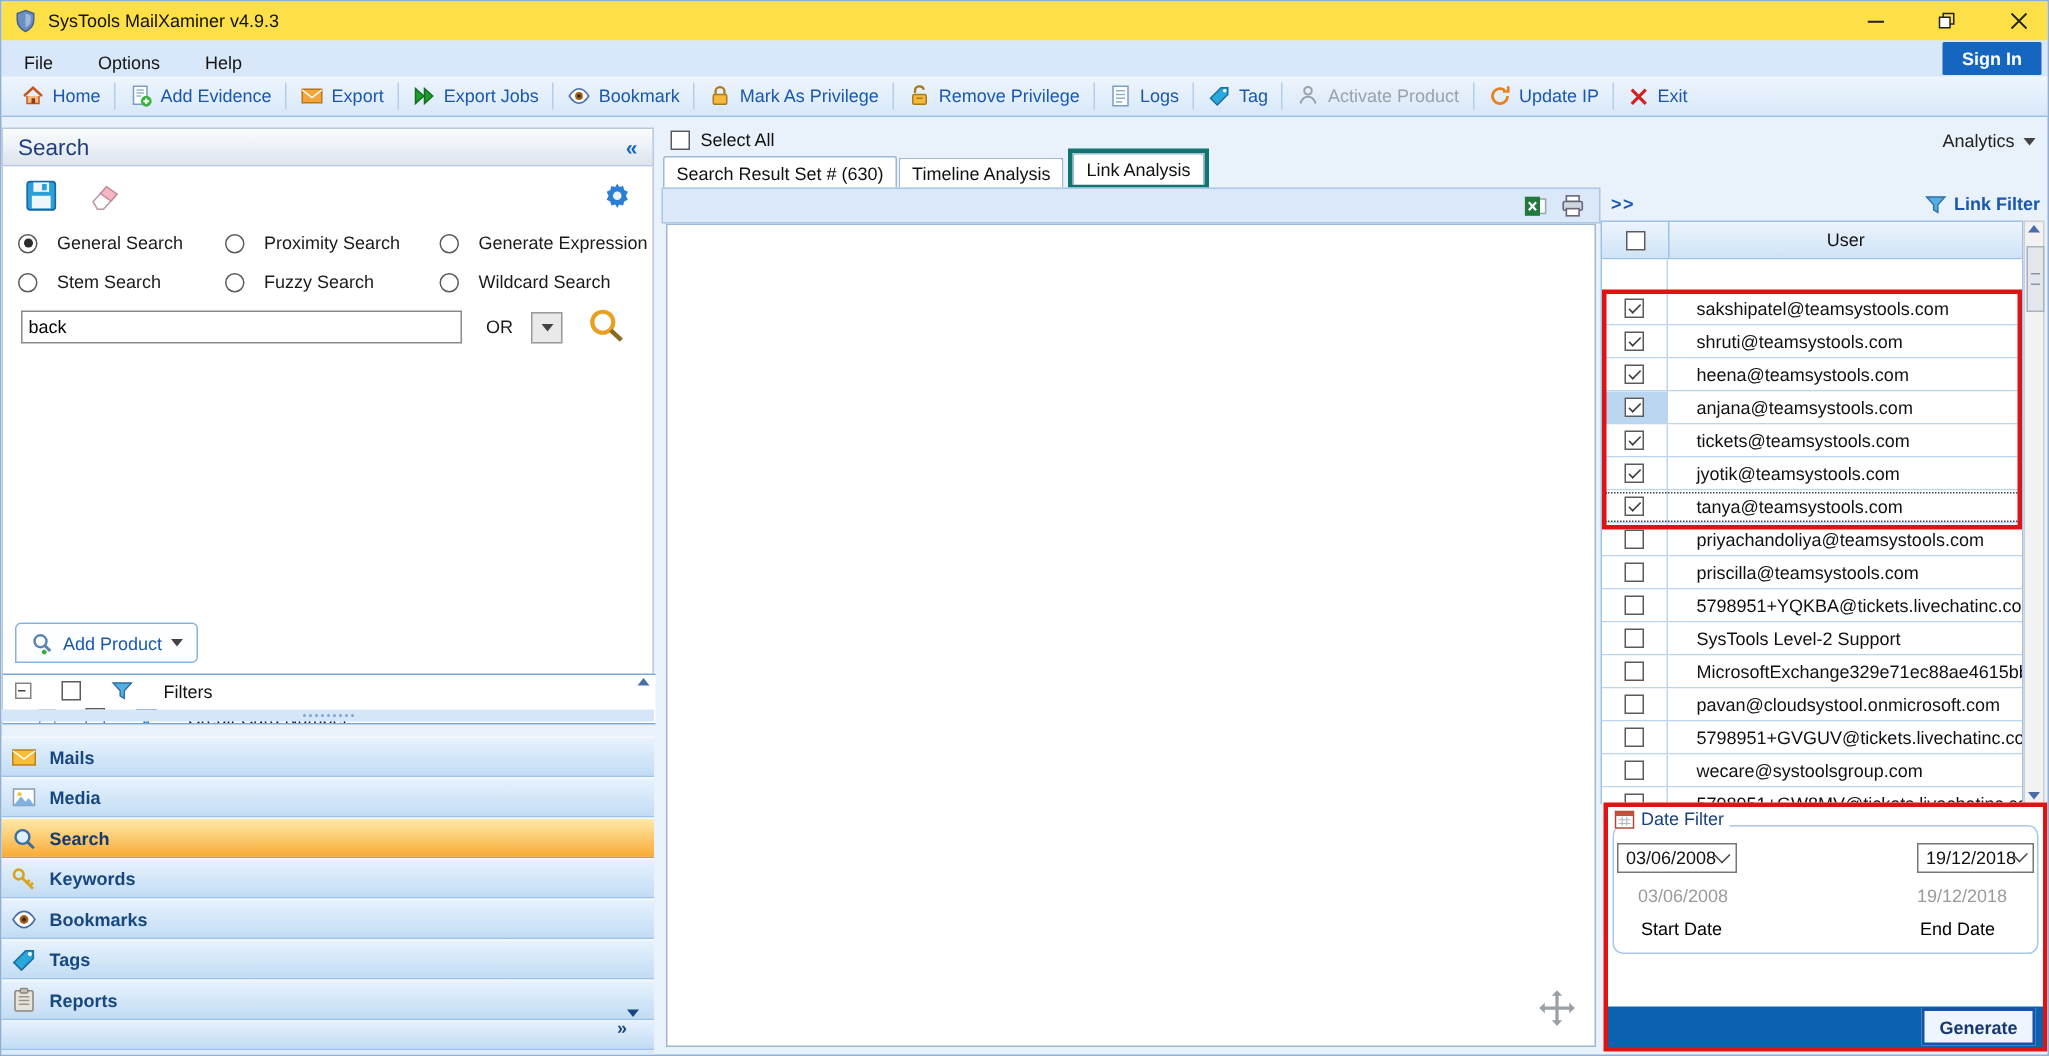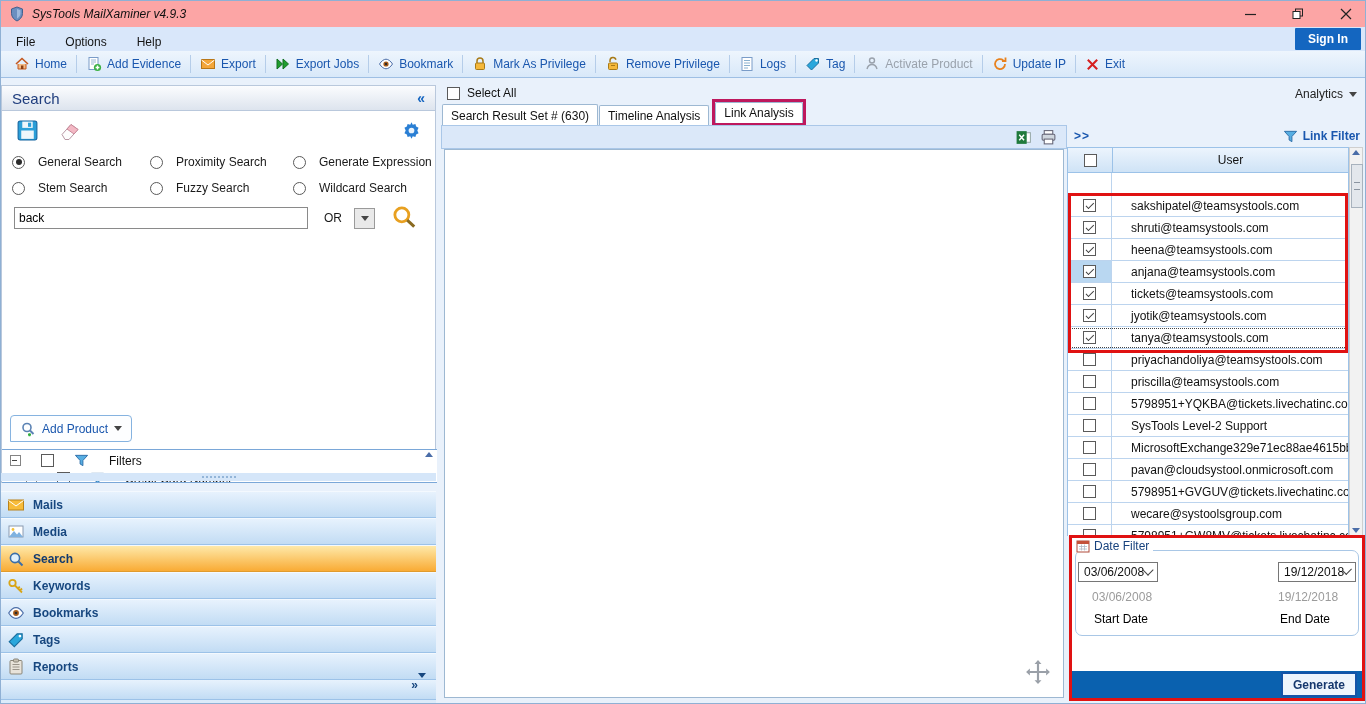--- a/index.html
+++ b/index.html
@@ -2,22 +2,22 @@
 <html><head>
 <meta charset="utf-8">
 <style>
   html,body{margin:0;padding:0;background:#cfd8e4;}
   .app{position:relative;width:1366px;height:704px;background:#e9f1fb;
        font-family:"Liberation Sans",sans-serif;font-size:12px;color:#1a1a1a;
        overflow:hidden;border:1px solid #8fb0d4;box-sizing:border-box;}
   svg{display:block}
 
   
-  .titlebar{position:absolute;left:0;top:0;width:100%;height:26px;background:#fca5a5;
-            display:flex;align-items:center;border-bottom:1px solid #e5e5e5;font-style:italic;}
+  .titlebar{position:absolute;left:0;top:0;width:100%;height:26px;background:#fde047;
+            display:flex;align-items:center;border-bottom:1px solid #e5e5e5;}
   .app-logo{margin-left:8px}
   .title-text{margin-left:7px;color:#111}
   .win-btns{position:absolute;right:8px;top:0;height:26px;display:flex;align-items:center;gap:26px}
   .win-btn{width:22px;height:20px;display:flex;align-items:center;justify-content:center;cursor:default}
 
   
   .menubar{position:absolute;left:0;top:26px;width:100%;height:30px;background:#d9e7fa;
            display:flex;align-items:center;}
   .menu-item{padding:0 15px;height:100%;display:flex;align-items:center;color:#141414}
   .signin-btn{position:absolute;right:4px;top:27px;height:22px;background:#1466c0;color:#fff;
@@ -84,21 +84,21 @@
   .nav-more{position:absolute;right:10px;top:0px;color:#17477f;font-weight:bold;line-height:10px;text-align:center}
   .nav-more .caret{margin:1px auto 0;border-top-color:#17477f}
   .nav-strip{height:7px;background:#dcebfa}
 
   
   .selectall{position:absolute;left:446px;top:85px;display:flex;gap:7px;align-items:center;color:#111}
   .tabs{position:absolute;left:441px;top:101px;height:24px;display:flex;align-items:flex-end}
   .tab{height:20px;padding:0 8px;display:flex;align-items:center;background:#fff;
        border:1px solid #9db8d2;border-bottom:none;border-radius:2px 2px 0 0;margin-right:1px;color:#111;white-space:nowrap}
   .tab.active{height:21px}
-  .red-ring{border:3px solid #be185d;display:flex;margin-left:2px}
+  .red-ring{border:3px solid #0f766e;display:flex;margin-left:2px}
   .red-ring .tab{margin-right:0;border:1px solid #9db8d2;border-bottom:none}
   .mstrip{position:absolute;left:440px;top:124px;width:626px;height:24px;background:#dbe8f9;
           border:1px solid #aac7e8;box-sizing:border-box}
   .ico-excel{position:absolute;right:34px;top:3px}
   .ico-print{position:absolute;right:9px;top:3px}
   .mcontent{position:absolute;left:443px;top:148px;width:620px;height:549px;background:#fff;
             border:1px solid #9db8d2;box-sizing:border-box}
   .move-ico{position:absolute;right:12px;bottom:12px}
 
   

